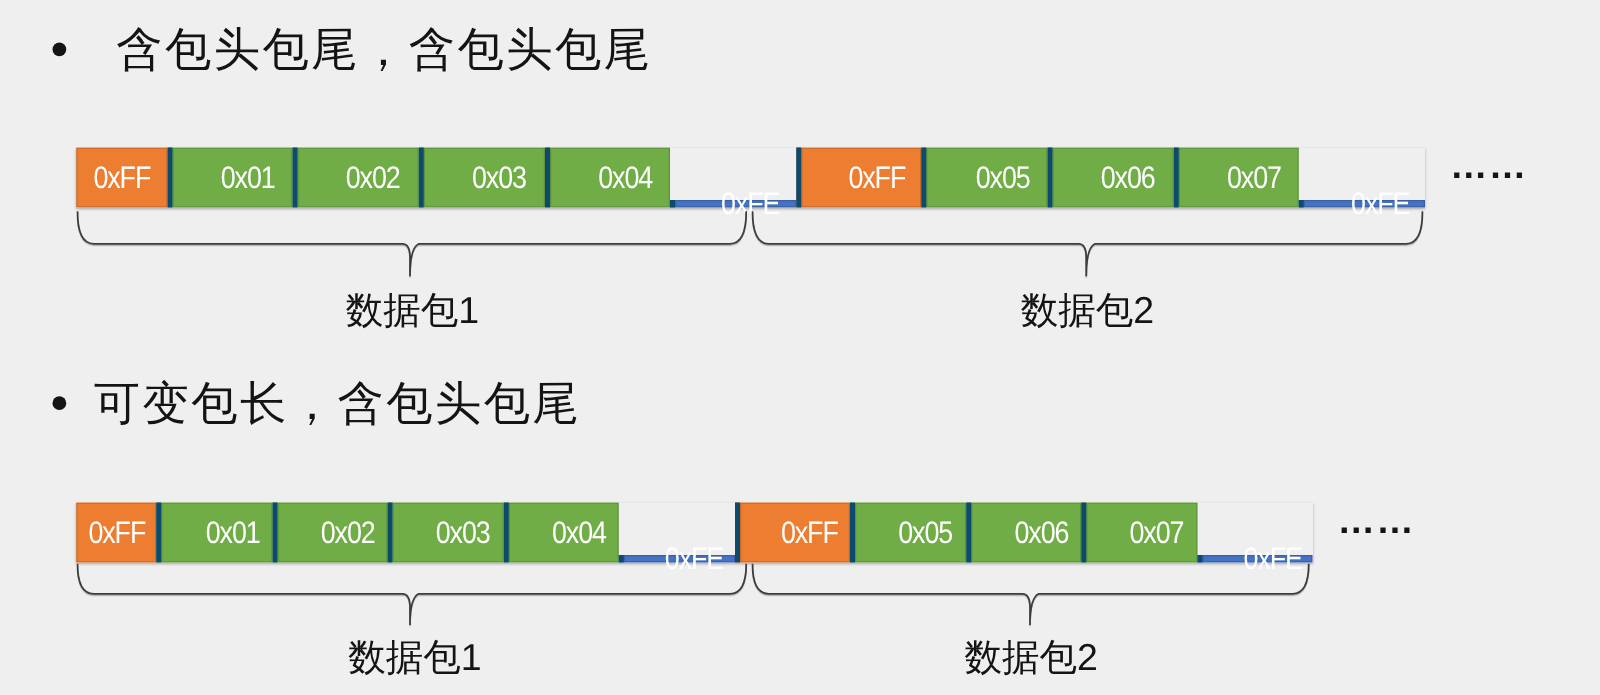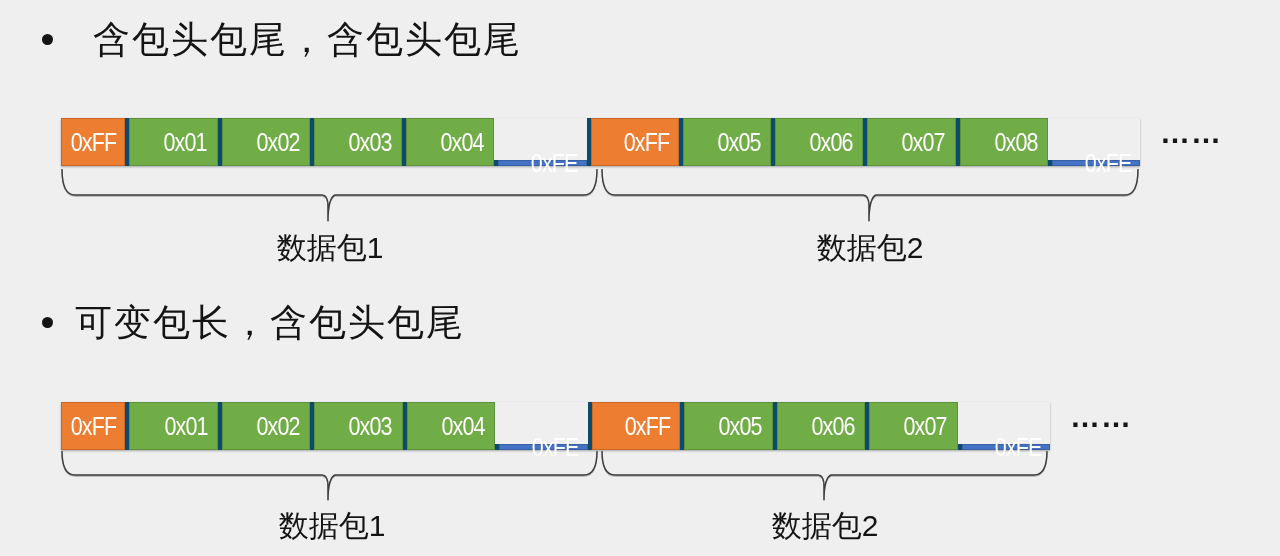--- a/index.html
+++ b/index.html
@@ -79,23 +79,20 @@
     </div>
     <div class="cell r-data">
       <span>0x05</span>
     </div>
     <div class="cell r-data">
       <span>0x06</span>
     </div>
     <div class="cell r-data">
       <span>0x07</span>
     </div>
-    <div class="cell r-data">
-      <span>0x08</span>
-    </div>
     <div class="cell r-tail">
       <span>0xFE</span>
     </div>
   </div>
 
 <div class="abs ellipsis" style="left:1160px;top:118px;">……</div>
 
 <svg class="abs brace" style="left:61px;top:168px;" width="537" height="56" viewBox="0 0 537 56">
   <path d="M1,1 Q1,27 14,27 L261,27 Q267,27 267,38 L267,53 Q267,30 274,27 L523,27 Q536,27 536,1"></path>
 </svg>

